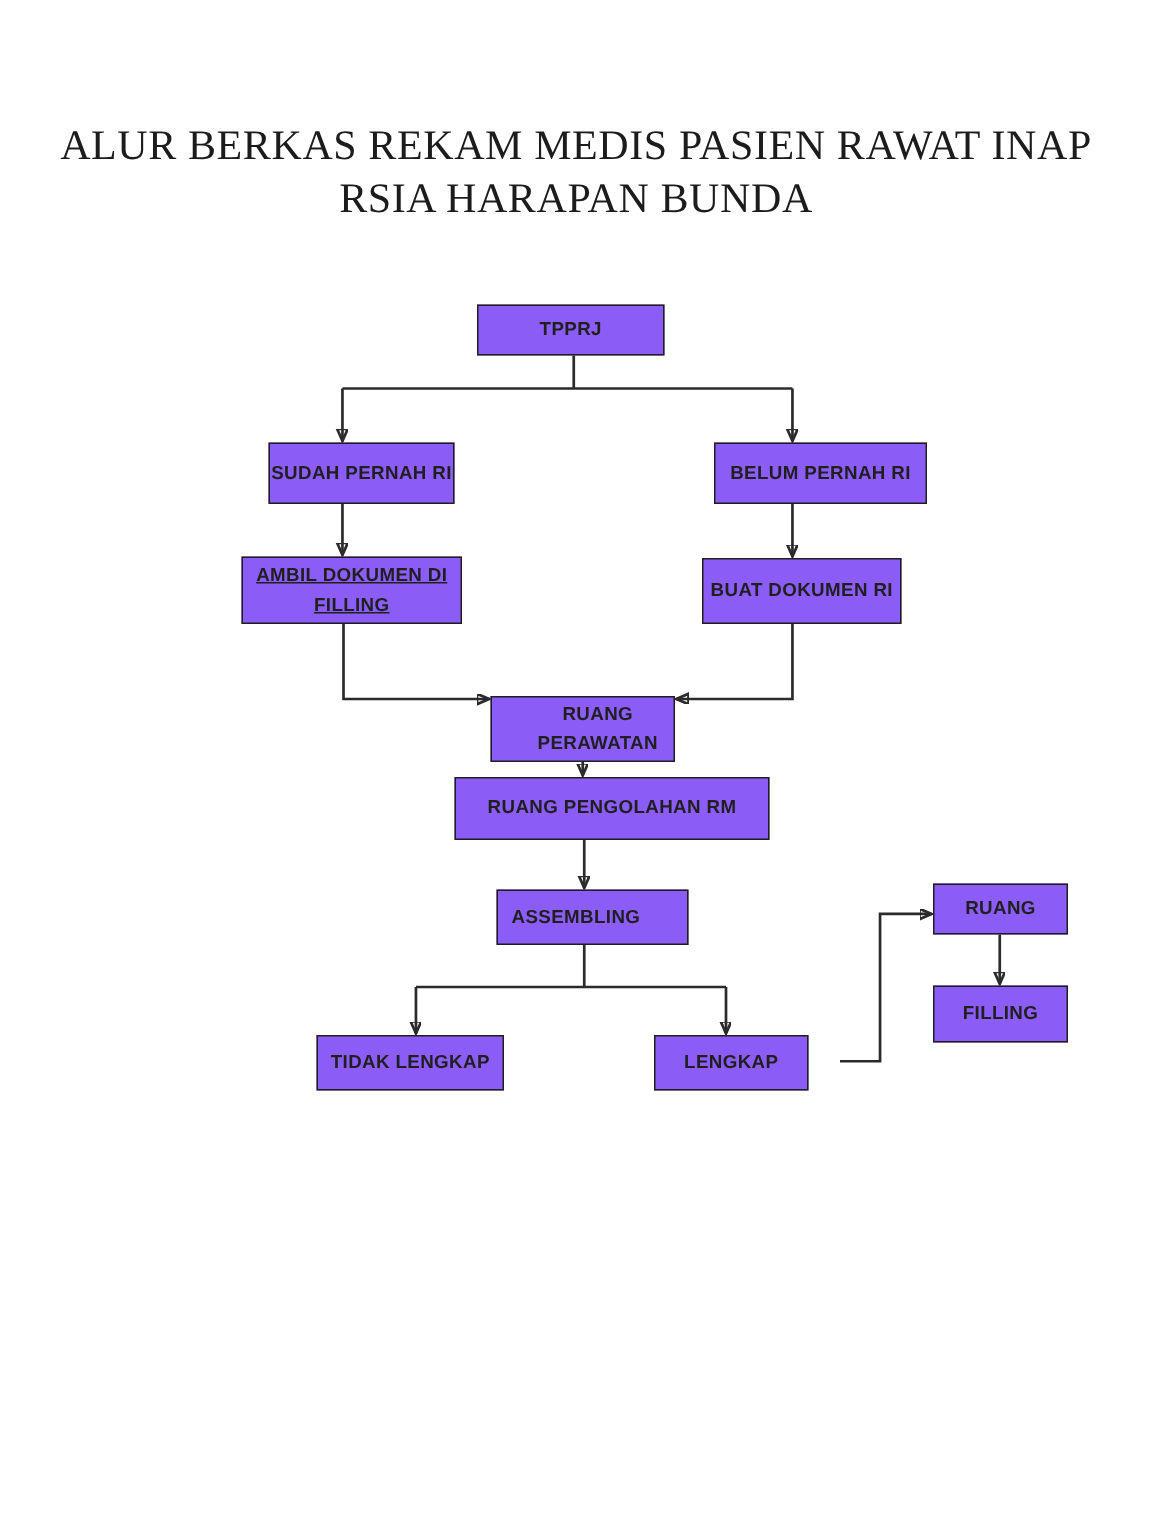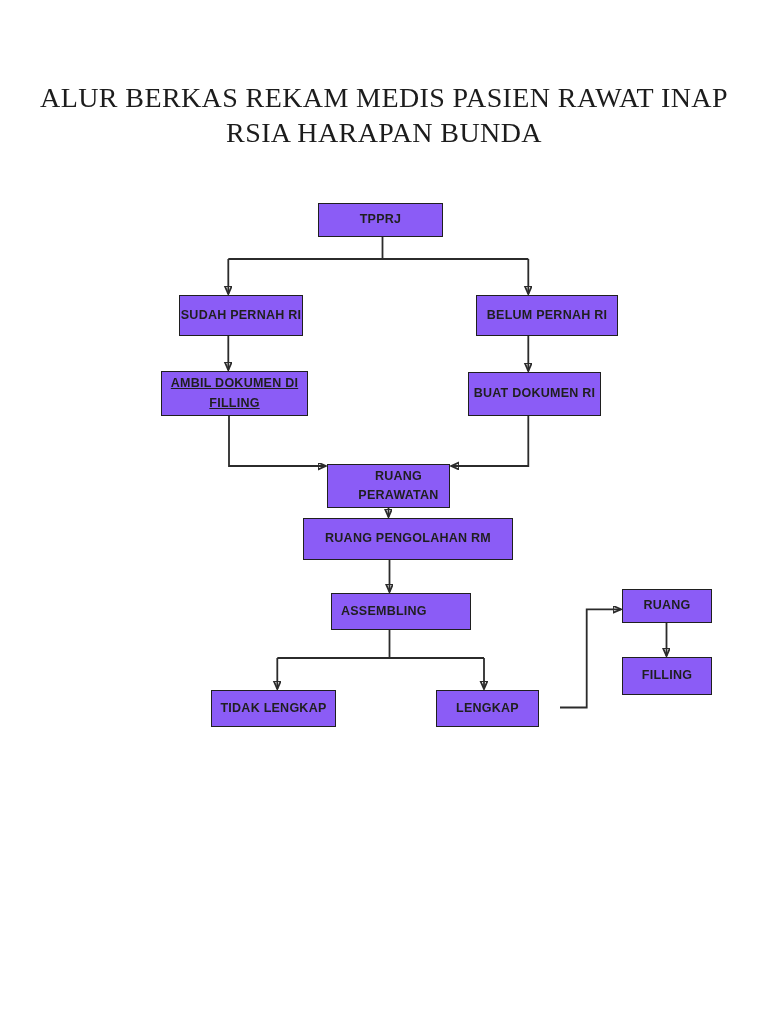--- a/index.html
+++ b/index.html
@@ -23,21 +23,21 @@
     letter-spacing:0.25px;line-height:1.55;white-space:pre-line;
   }
   .node.left-align{justify-content:flex-start;text-align:left;padding-left:9px;}
   #n-tpprj{left:318px;top:203px;width:125px;height:34px;}
   #n-sudah{left:179px;top:295px;width:124px;height:41px;}
   #n-belum{left:476px;top:295px;width:142px;height:41px;}
   #n-ambil{left:161px;top:371px;width:147px;height:45px;text-decoration:underline;}
   #n-buat{left:468px;top:372px;width:133px;height:44px;}
   #n-rperawatan{left:327px;top:464px;width:123px;height:44px;padding-left:20px;}
   #n-rpengolahan{left:303px;top:518px;width:210px;height:42px;}
-  #n-assembling{left:331px;top:593px;width:140px;height:37px;}
+  #n-assembling{left:331px;top:593px;width:128px;height:37px;}
   #n-tidak{left:211px;top:690px;width:125px;height:37px;}
   #n-lengkap{left:436px;top:690px;width:103px;height:37px;}
   #n-coding{left:622px;top:589px;width:90px;height:34px;}
   #n-filling{left:622px;top:657px;width:90px;height:38px;}
 </style>
 </head>
 <body>
 
 <h1 class="doc-title" id="title-line1">ALUR BERKAS REKAM MEDIS PASIEN RAWAT INAP</h1>
 <h2 class="doc-title" id="title-line2">RSIA HARAPAN BUNDA</h2>

